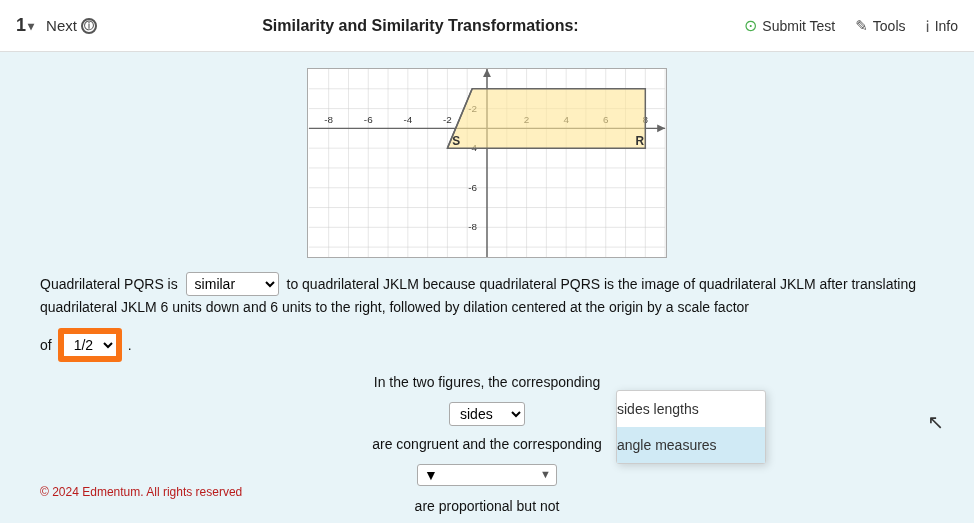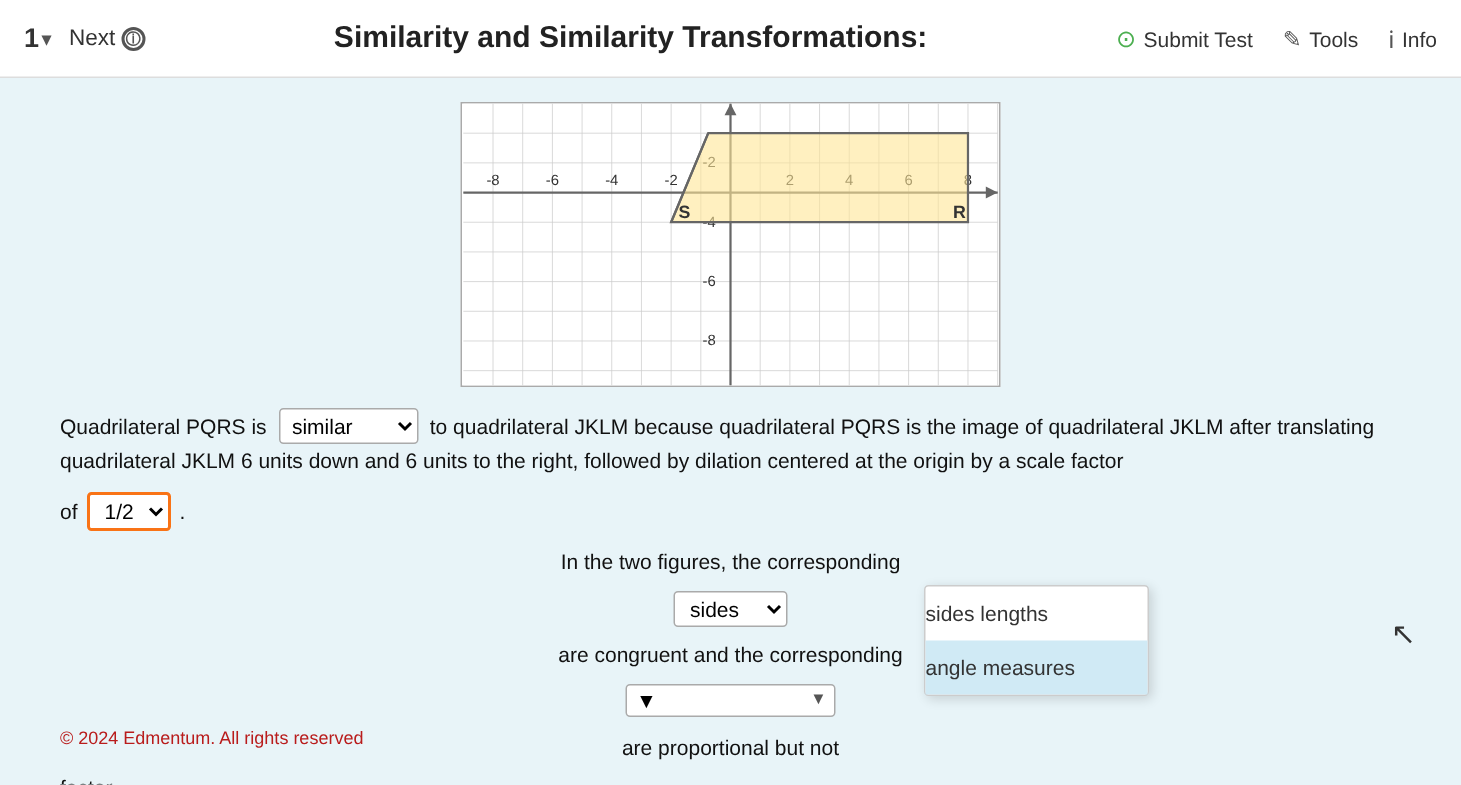--- a/index.html
+++ b/index.html
@@ -49,21 +49,21 @@
       border: 2px solid #555;
       border-radius: 50%;
       display: inline-flex;
       align-items: center;
       justify-content: center;
       font-size: 10px;
       font-weight: bold;
       color: #555;
     }
     .header-title {
-      font-size: 20px;
+      font-size: 16px;
       font-weight: bold;
       color: #222;
       flex: 1;
       text-align: center;
     }
     .header-actions {
       display: flex;
       align-items: center;
       gap: 20px;
     }
@@ -311,21 +311,21 @@
     <span style="margin: 0 4px;">
       <select class="inline-select" style="border: 1px solid #aaa; border-radius:3px; padding: 2px 4px; font-size:14px; background:white;">
         <option value="similar">similar</option>
         <option value="congruent">congruent</option>
       </select>
     </span>
     <span> to quadrilateral JKLM because quadrilateral PQRS is the image of quadrilateral JKLM after translating quadrilateral JKLM 6 units down and 6 units to the right, followed by dilation centered at the origin by a scale factor</span>
   </div>
   <div style="font-size:14px; color:#111; margin-bottom:8px; display:flex; align-items:center; gap:6px;">
     <span>of</span>
-    <select style="border:2px solid #f97316; border-radius:3px; padding:2px 6px; font-size:14px; background:white; min-width:50px;">
+    <select style="border:6px solid #f97316; border-radius:3px; padding:2px 6px; font-size:14px; background:white; min-width:50px;">
       <option>1/2</option>
       <option>2</option>
       <option>3</option>
     </select>
     <span>.</span>
   </div>
 
   <div class="second-line">
     <span>In the two figures, the corresponding</span>
     <select style="border:1px solid #aaa; border-radius:3px; padding:2px 6px; font-size:14px; background:white;">

